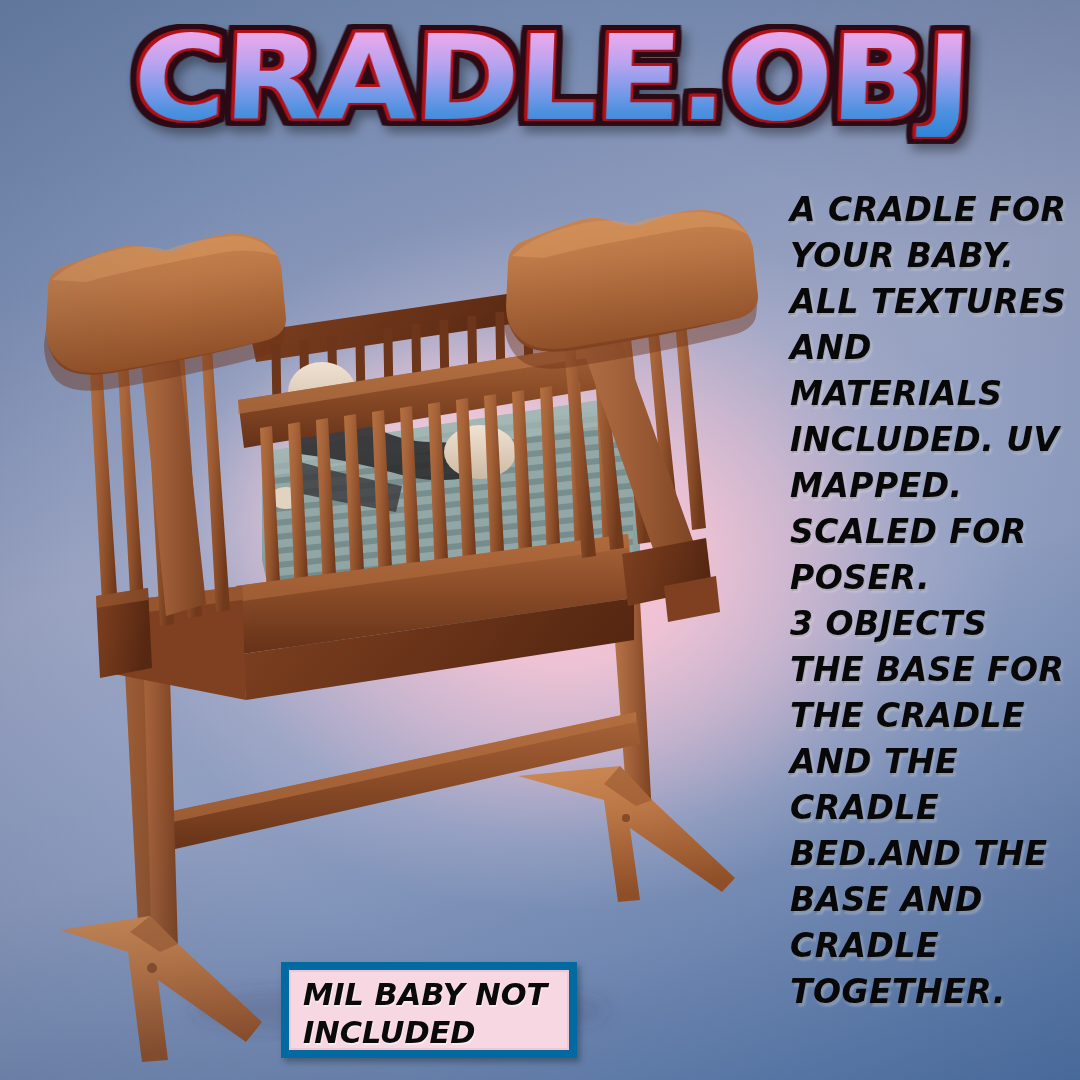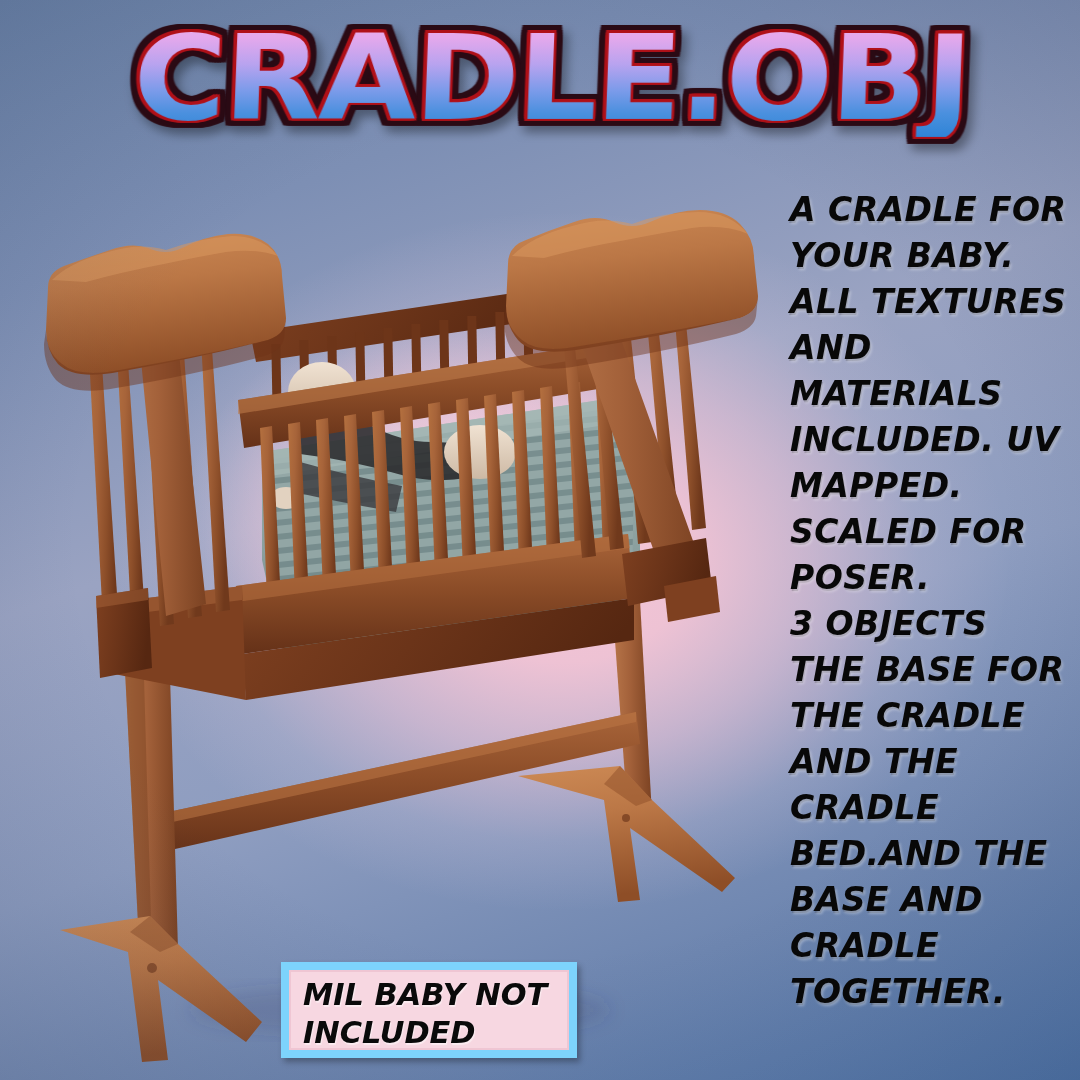--- a/index.html
+++ b/index.html
@@ -70,21 +70,21 @@
     text-shadow:2px 3px 3px rgba(255,255,255,.35), 1px 2px 1px rgba(0,0,0,.25);
     white-space:nowrap;
     transform:scaleX(.97);
     transform-origin:left center;
   }
 
   
   #badge{
     position:absolute;left:281px;top:962px;
     width:296px;height:96px;
-    background:#7dd3fc;
+    background:#0369a1;
     padding:8px;
     box-sizing:border-box;
     box-shadow:3px 4px 6px rgba(0,0,0,.30);
   }
   #badge-inner{
     width:100%;height:100%;
     background:#f7d7e1;
     border:2px solid #efc6d3;
     box-sizing:border-box;
     padding:3px 10px 0 12px;

